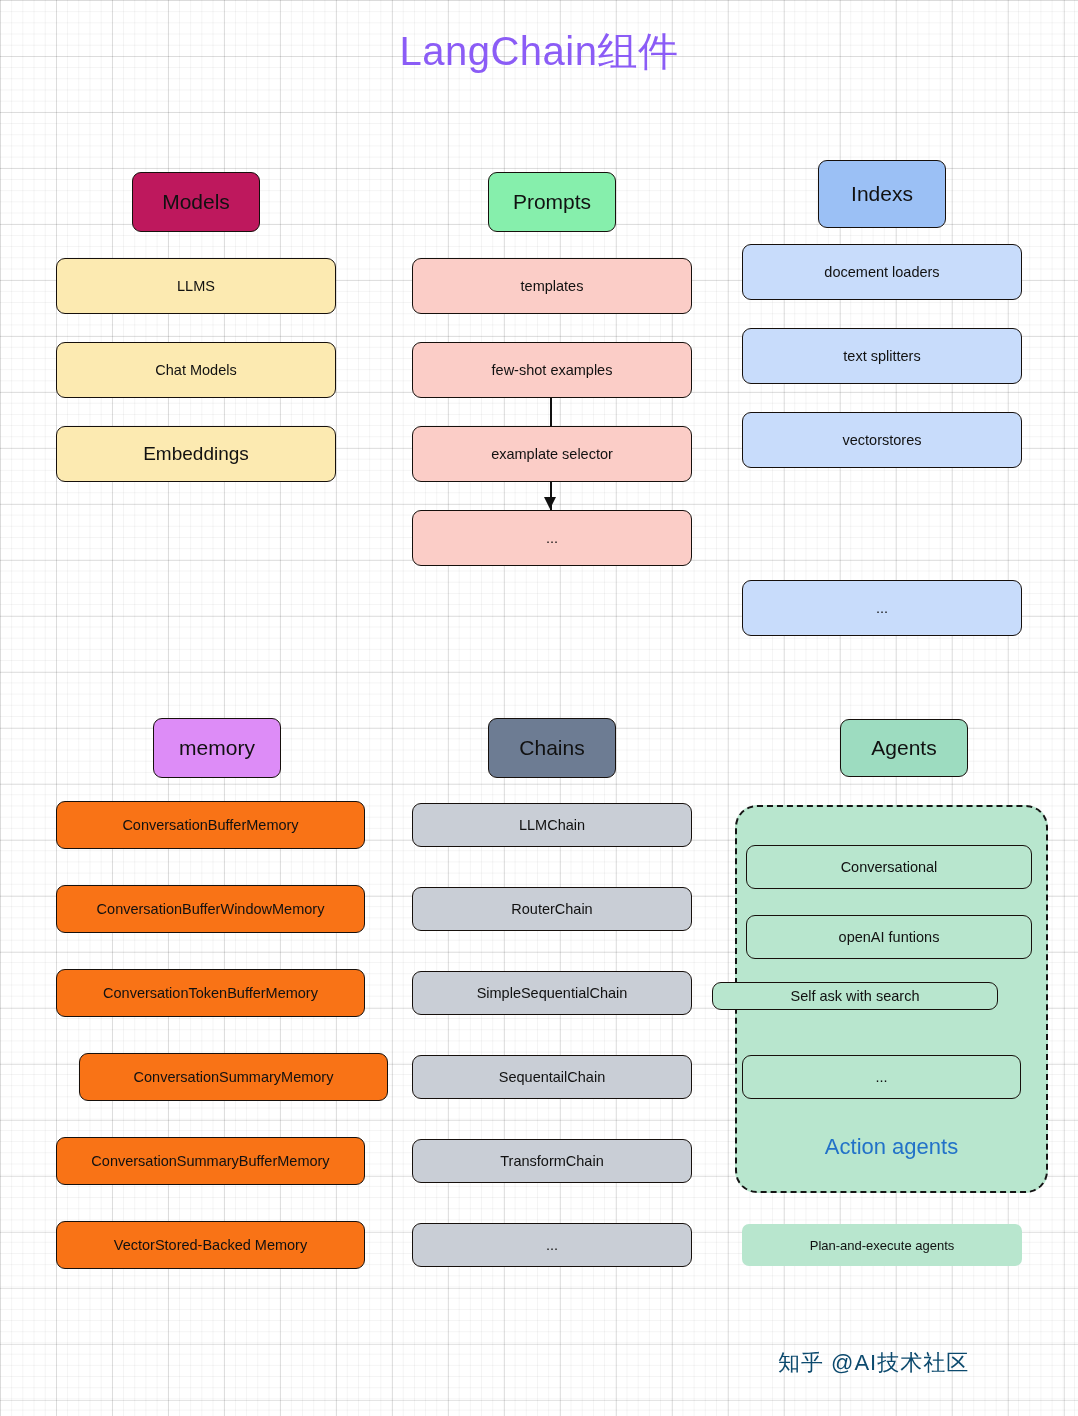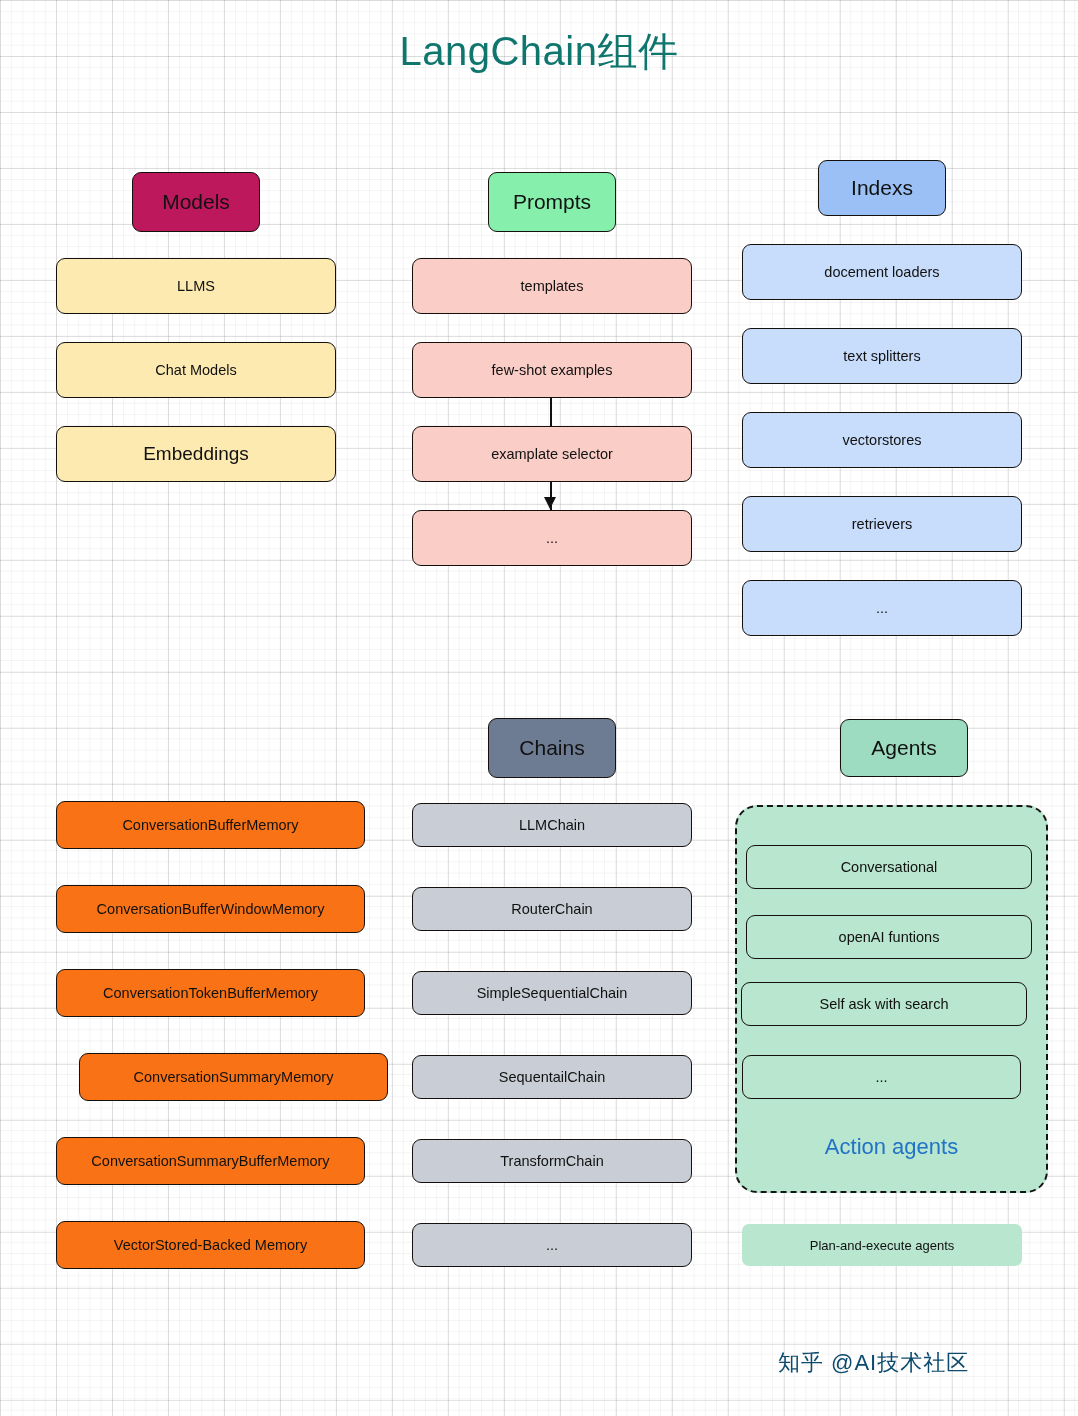--- a/index.html
+++ b/index.html
@@ -16,21 +16,21 @@
     background-position:0 0,0 0,0 0,0 0;
     overflow:hidden;
     position:relative;
   }
   #canvas{position:absolute;left:0;top:0;width:1078px;height:1416px;}
 
   
   .page-title{
     position:absolute;left:0;top:24px;width:1078px;
     text-align:center;
-    font-size:40px;color:#0f766e;
+    font-size:40px;color:#8b5cf6;
     letter-spacing:0.5px;
     font-weight:400;
   }
 
   
   .node{
     position:absolute;box-sizing:border-box;
     display:flex;align-items:center;justify-content:center;
     border:1.6px solid #16100c;
     border-radius:9px;
@@ -142,40 +142,40 @@
   <div class="node prompts-item item-txt" style="left:412px;top:342px;width:280px;height:56px;">
     <span>few-shot examples</span>
   </div>
   <div class="node prompts-item item-txt" style="left:412px;top:426px;width:280px;height:56px;">
     <span>examplate selector</span>
   </div>
   <div class="node prompts-item item-txt" style="left:412px;top:510px;width:280px;height:56px;">
     <span>...</span>
   </div>
 
-  <div class="node header indexs-hdr hdr-txt" style="left:818px;top:160px;width:128px;height:56px;">
+  <div class="node header indexs-hdr hdr-txt" style="left:818px;top:160px;width:128px;height:68px;">
     <span>Indexs</span>
   </div>
 
   <div class="node indexs-item item-txt" style="left:742px;top:244px;width:280px;height:56px;">
     <span>docement loaders</span>
   </div>
   <div class="node indexs-item item-txt" style="left:742px;top:328px;width:280px;height:56px;">
     <span>text splitters</span>
   </div>
   <div class="node indexs-item item-txt" style="left:742px;top:412px;width:280px;height:56px;">
     <span>vectorstores</span>
   </div>
-  <div class="node indexs-item item-txt" style="left:742px;top:496px;width:280px;height:56px;">
-    <span>retrievers</span>
-  </div>
   <div class="node indexs-item item-txt" style="left:742px;top:580px;width:280px;height:56px;">
     <span>...</span>
   </div>
 
+  <div class="node header memory-hdr hdr-txt" style="left:153px;top:718px;width:128px;height:60px;">
+    <span>memory</span>
+  </div>
 
   <div class="node memory-item item-txt" style="left:56px;top:801px;width:309px;height:48px;">
     <span>ConversationBufferMemory</span>
   </div>
   <div class="node memory-item item-txt" style="left:56px;top:885px;width:309px;height:48px;">
     <span>ConversationBufferWindowMemory</span>
   </div>
   <div class="node memory-item item-txt" style="left:56px;top:969px;width:309px;height:48px;">
     <span>ConversationTokenBufferMemory</span>
   </div>
@@ -217,21 +217,21 @@
   </div>
 
   <div class="agents-panel" style="left:735px;top:805px;width:313px;height:388px;"></div>
 
   <div class="node agents-item item-txt" style="left:746px;top:845px;width:286px;height:44px;">
     <span>Conversational</span>
   </div>
   <div class="node agents-item item-txt" style="left:746px;top:915px;width:286px;height:44px;">
     <span>openAI funtions</span>
   </div>
-  <div class="node agents-item item-txt" style="left:741px;top:982px;width:286px;height:44px;align-items:center;">
+  <div class="node agents-item item-txt" style="left:712px;top:982px;width:286px;height:28px;align-items:center;">
     <span>Self ask with search</span>
   </div>
   <div class="node agents-item item-txt" style="left:742px;top:1055px;width:279px;height:44px;">
     <span>...</span>
   </div>
 
   <div class="agents-panel-label" style="left:735px;top:1134px;width:313px;">Action agents</div>
 
   <div class="plain-box" style="left:742px;top:1224px;width:280px;height:42px;">
     <span>Plan-and-execute agents</span>

